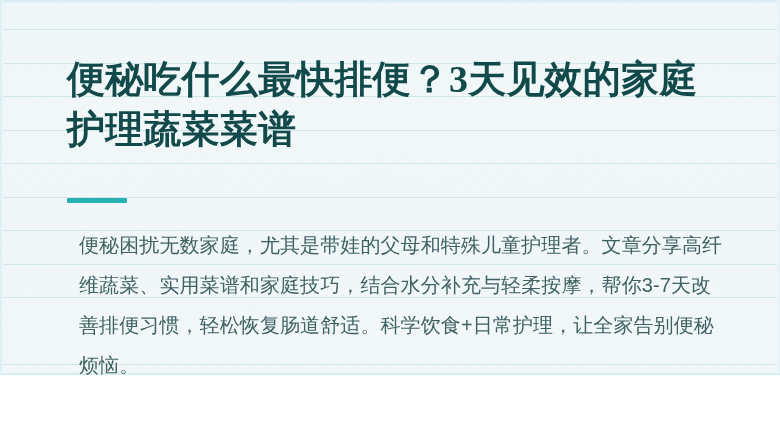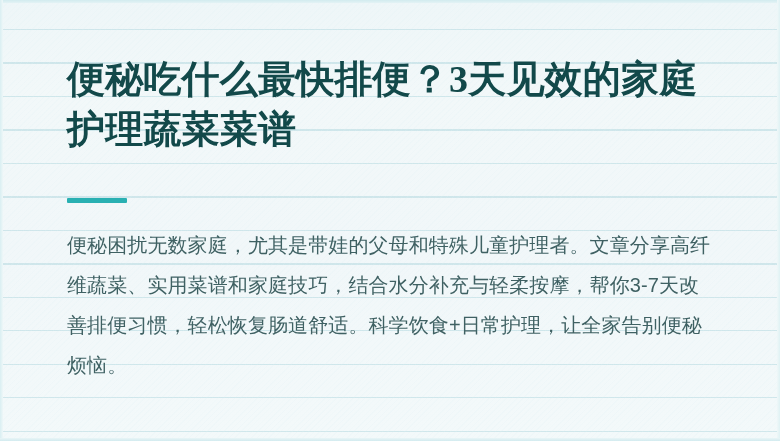--- a/index.html
+++ b/index.html
@@ -5,21 +5,21 @@
 <style>
   html, body {
     margin: 0;
     padding: 0;
     background: #ffffff;
   }
 
   .canvas {
     position: relative;
     width: 780px;
-    height: 441px;
+    height: 375px;
     overflow: hidden;
     background: #eab308;
     font-family: "Liberation Sans", "DejaVu Sans", sans-serif;
     box-sizing: border-box;
   }
 
   
   .bg-wash {
     position: absolute;
     inset: 0;
@@ -108,21 +108,21 @@
     left: 0;
     width: 60px;
     height: 5px;
     border-radius: 1px;
     background: #29b0b2;
   }
 
   .summary {
     position: absolute;
     top: 225px;
-    left: 0;
+    left: 12px;
     width: 645px;
     margin: 0;
     font-family: "Liberation Sans", "DejaVu Sans", sans-serif;
     font-weight: 400;
     font-size: 20px;
     line-height: 40px;
     letter-spacing: 0.1px;
     color: #3f6163;
     text-align: left;
   }

